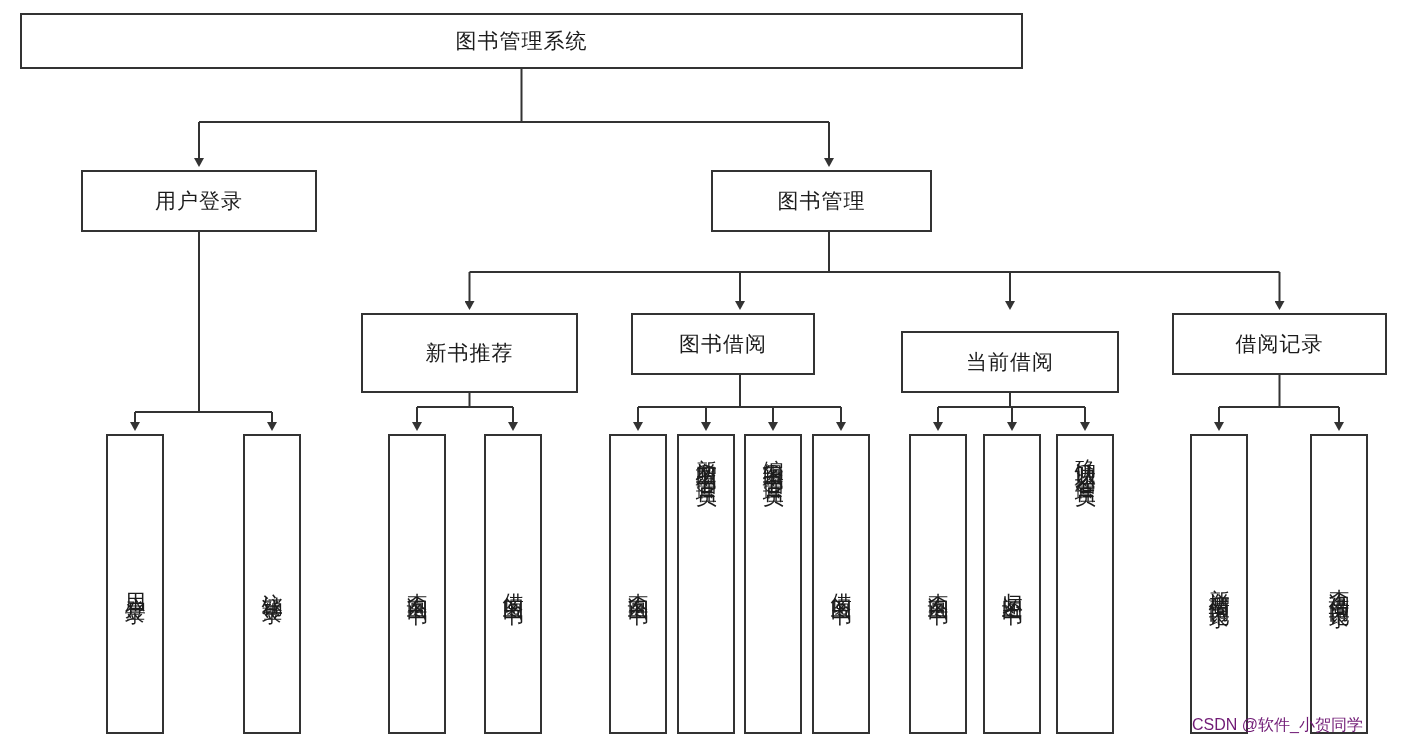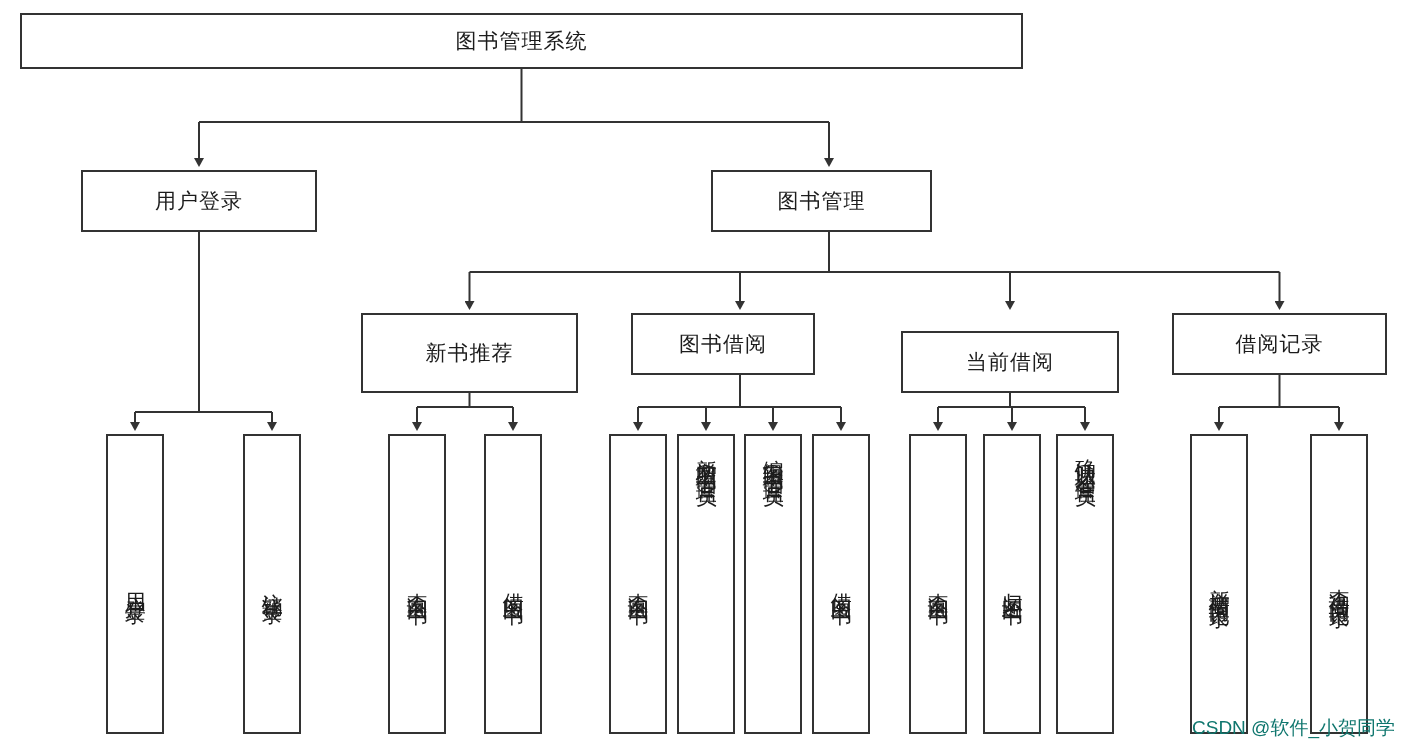--- a/index.html
+++ b/index.html
@@ -56,22 +56,22 @@
     line-height: 1.25;
     letter-spacing: 4px;
     white-space: nowrap;
   }
   .node.vertical.centered {
     align-items: center;
     padding-top: 0;
   }
   .watermark {
     position: absolute;
-    color: #0f766e;
-    font-size: 19px;
+    color: #701a75;
+    font-size: 16px;
     white-space: nowrap;
     pointer-events: none;
   }
 </style>
 </head>
 <body>
 
 <div id="canvas">
 
   <svg id="edges" viewBox="0 0 1405 747" xmlns="http://www.w3.org/2000/svg">

